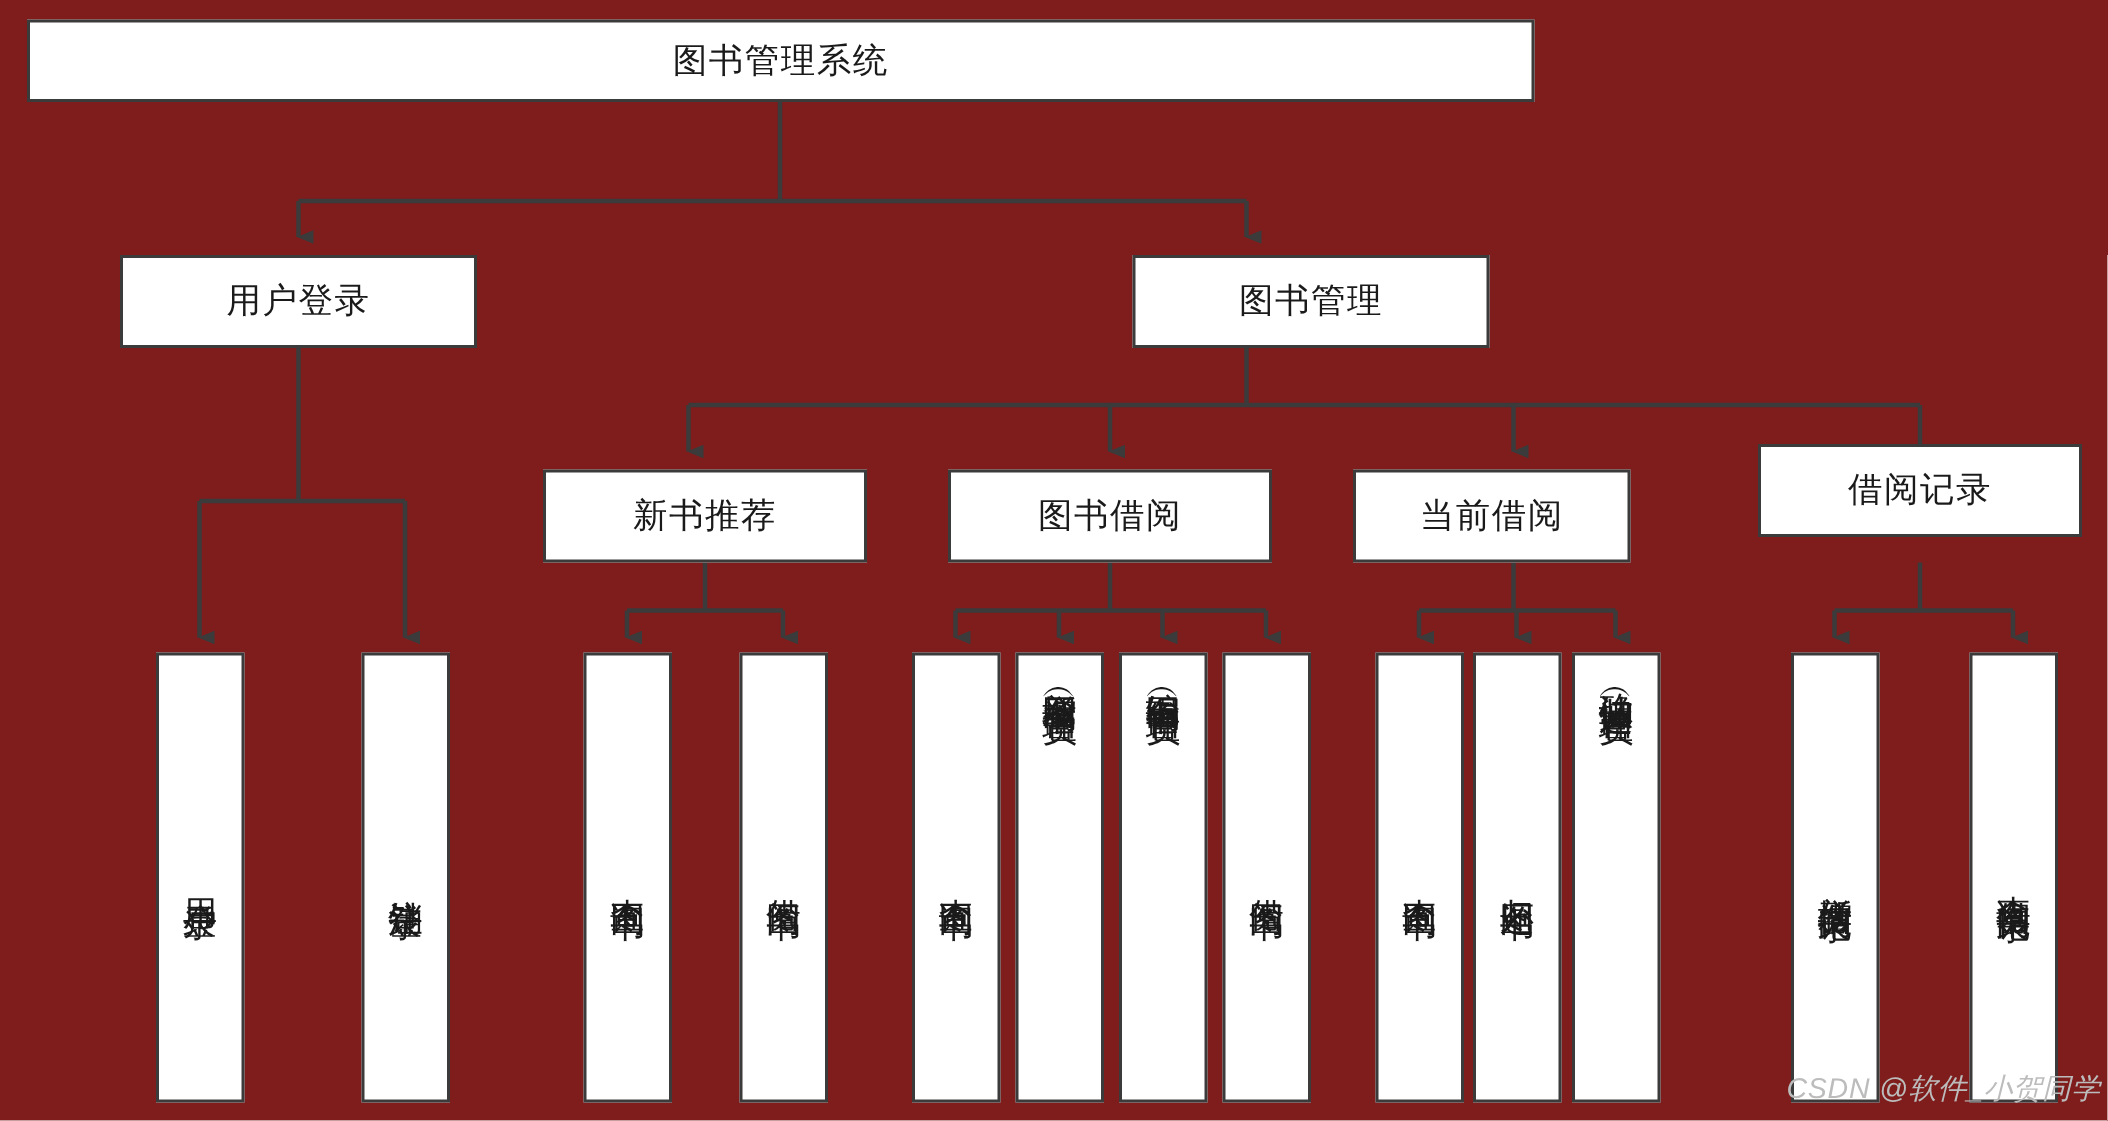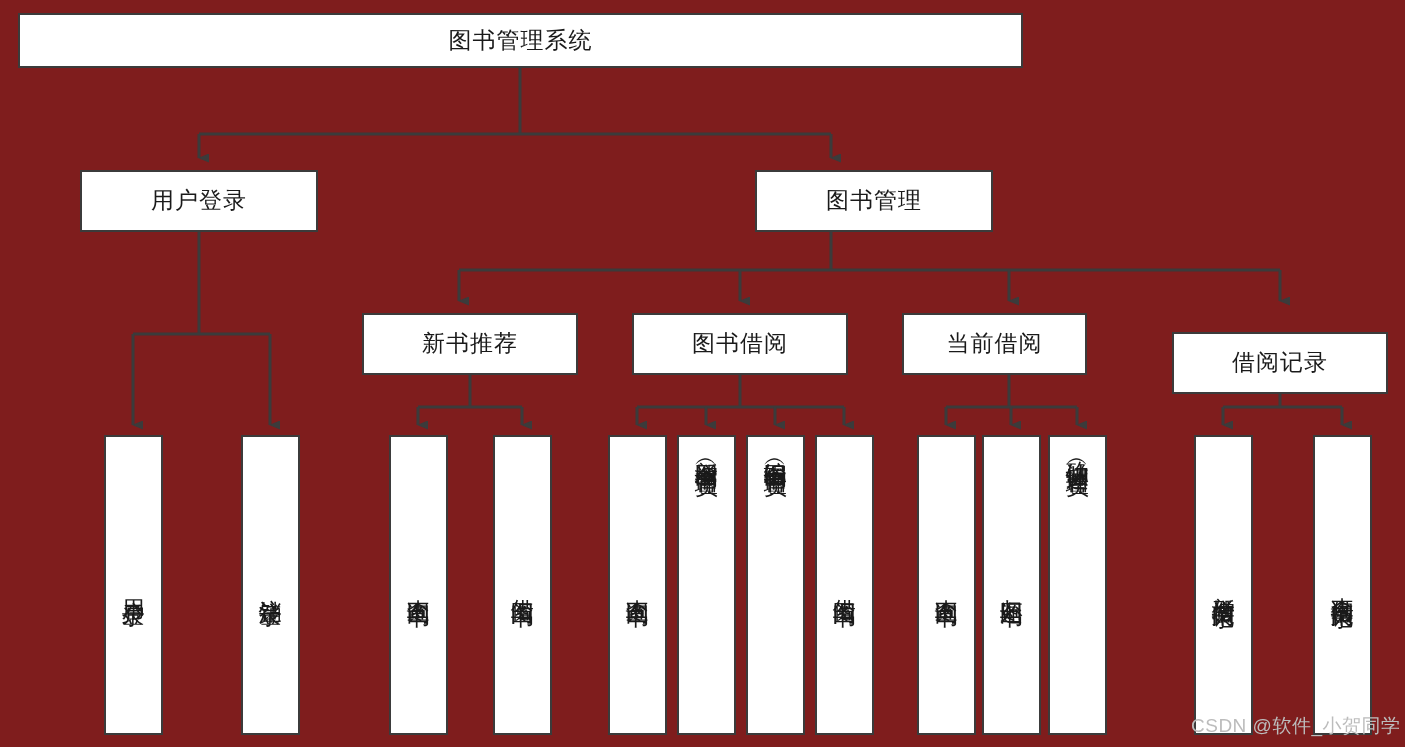--- a/index.html
+++ b/index.html
@@ -138,21 +138,21 @@
 
   <div class="node horiz" style="left:362px; top:313px; width:216px; height:62px;">
     <span>新书推荐</span>
   </div>
   <div class="node horiz" style="left:632px; top:313px; width:216px; height:62px;align-items:center;">
     <span>图书借阅</span>
   </div>
   <div class="node horiz" style="left:902px; top:313px; width:185px; height:62px;">
     <span>当前借阅</span>
   </div>
-  <div class="node horiz" style="left:1172px; top:332px; width:216px; height:62px;">
+  <div class="node horiz" style="left:1172px; top:296px; width:216px; height:62px;">
     <span>借阅记录</span>
   </div>
 
   <div class="node vert centered" style="left:104px; top:435px; width:59px; height:300px;">
     <span class="vert-label">用户登录</span>
   </div>
   <div class="node vert centered" style="left:241px; top:435px; width:59px; height:300px;">
     <span class="vert-label">注销登录</span>
   </div>
 
@@ -186,15 +186,15 @@
     <span class="vert-label">确认归还（管理员）</span>
   </div>
 
   <div class="node vert centered" style="left:1194px; top:435px; width:59px; height:300px;">
     <span class="vert-label">新增借阅记录</span>
   </div>
   <div class="node vert centered" style="left:1313px; top:435px; width:59px; height:300px;">
     <span class="vert-label">查询借阅记录</span>
   </div>
 
-  <div class="watermark" style="left:1191px; top:713px;">CSDN @软件_小贺同学</div>
+  <div class="watermark" style="left:1191px; top:713px;font-style:italic;">CSDN @软件_小贺同学</div>
 
 </div>
 
 </body></html>

